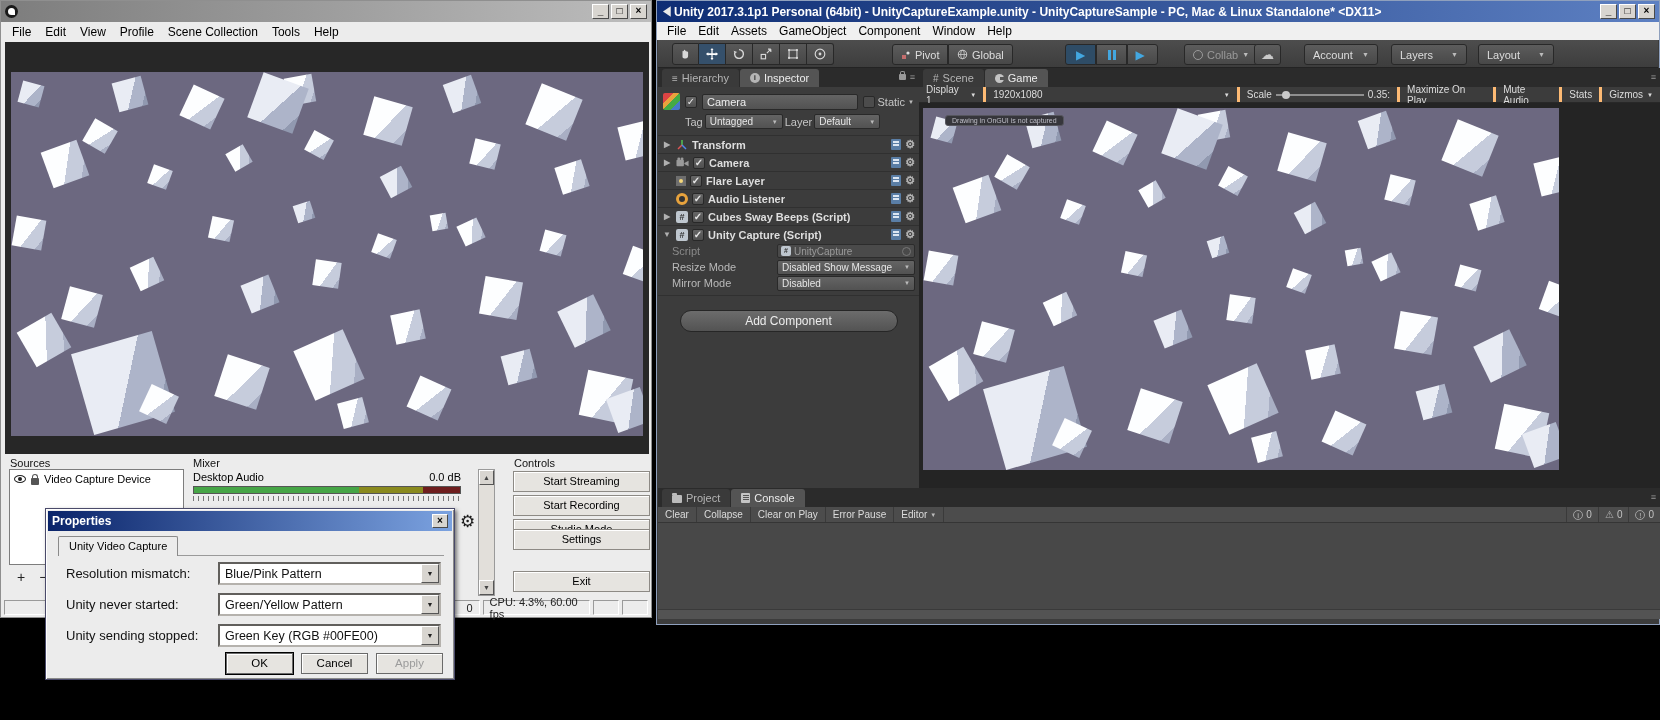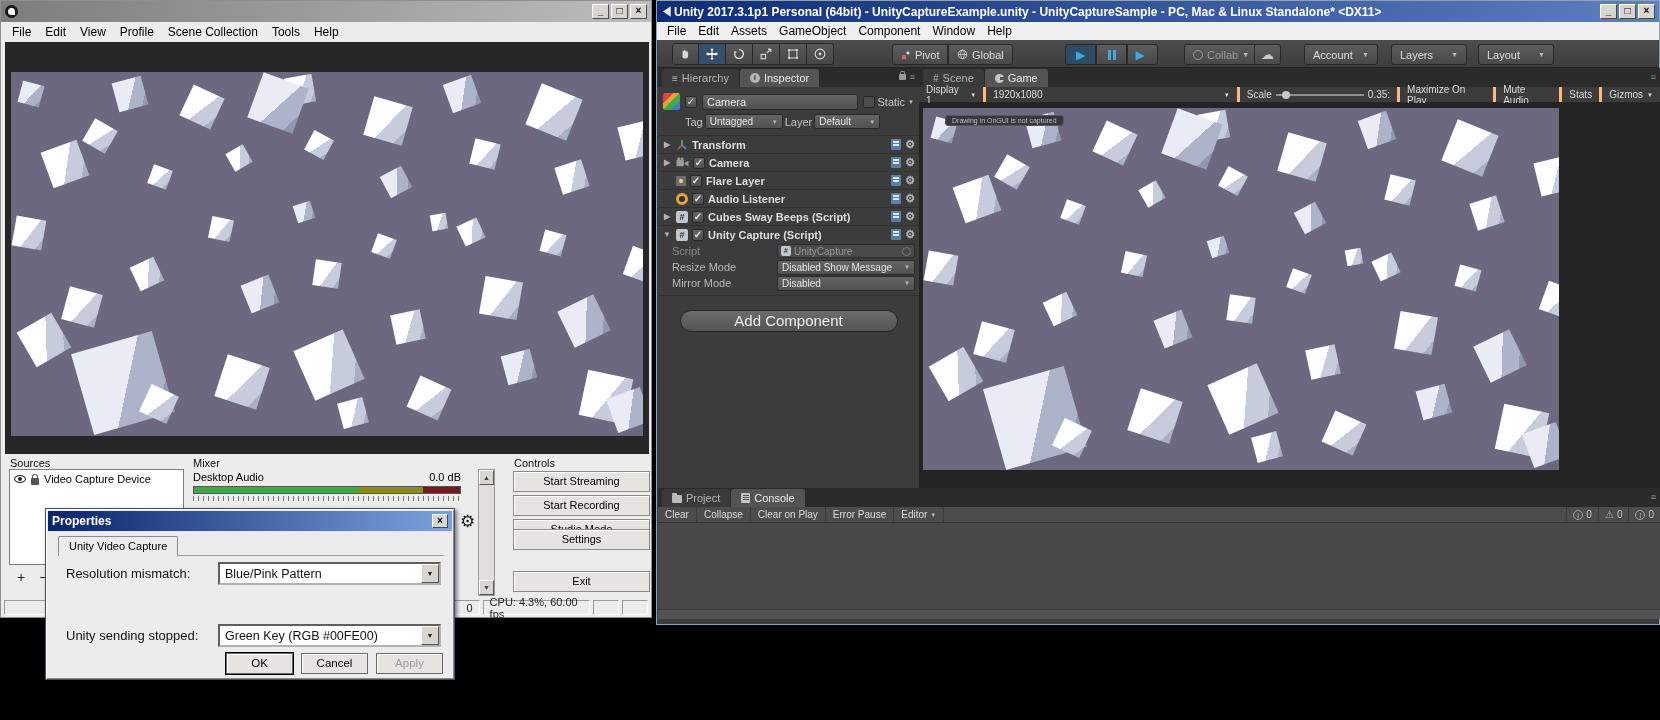--- a/index.html
+++ b/index.html
@@ -114,21 +114,21 @@
   .flare-icon::after{content:"";position:absolute;left:3px;top:3px;width:4px;height:4px;border-radius:50%;background:#f5d77a}
   .audio-icon{width:12px;height:12px;border-radius:50%;border:3px solid #e8a33d;background:#333}
   .cs-icon{width:12px;height:12px;background:#bfc7cf;border-radius:2px;color:#333;font-size:9px;font-weight:bold;text-align:center;line-height:12px}
   .cs-icon i{font-style:normal}
   .prop-row{display:flex;align-items:center;height:16px;padding:0 4px 0 14px;color:#b9b9b9}
   .prop-row .plabel{width:105px}
   .prop-row.dim-row .plabel{color:#8a8a8a}
   .prop-val{flex:1;display:flex;align-items:center}
   .obj-field{flex:1;background:#4a4a4a;border:1px solid #2c2c2c;border-radius:2px;height:14px;color:#9a9a9a;font-size:10px;display:flex;align-items:center;gap:3px;padding:0 3px}
   .obj-dot{width:9px;height:9px;border-radius:50%;border:1px solid #777;margin-left:auto}
-  .addcomp{width:218px;height:22px;margin:14px auto;background:linear-gradient(#6c6c6c,#535353);border:1px solid #262626;border-radius:11px;color:#ececec;font-size:15px;text-align:center;line-height:20px}
+  .addcomp{width:218px;height:22px;margin:14px auto;background:linear-gradient(#6c6c6c,#535353);border:1px solid #262626;border-radius:11px;color:#ececec;font-size:12px;text-align:center;line-height:20px}
   .insp-sep{border-top:1px solid #303030;margin-top:4px}
 
   
   .gtb{position:absolute;left:0;top:19px;right:0;height:16px;background:#3c3c3c;border-bottom:1px solid #282828;display:flex;align-items:stretch;font-size:10px;color:#dcdcdc}
   .gtb .seg{display:flex;align-items:center;gap:4px;padding:0 7px;border-right:3px solid #fdba74}
   .gtb .grow{flex:1;border-right:none}
   .slider-track{width:88px;height:2px;background:#8f8f8f;position:relative}
   .slider-knob{position:absolute;left:6px;top:-3px;width:8px;height:8px;border-radius:50%;background:#c9c9c9}
   .game-area{position:absolute;left:0;top:35px;right:0;bottom:0;background:#242424}
   #game-vp{left:4px;top:5px;width:636px;height:362px}
@@ -649,20 +649,27 @@
   <div class="dlg-tab">Unity Video Capture</div>
   <div class="dlg-tabline"></div>
 
   <div class="dlg-row" style="top:53px">
     <span class="lbl">Resolution mismatch:</span>
     <span class="combo">
       <span class="val">Blue/Pink Pattern</span>
       <span class="dda">▼</span>
     </span>
   </div>
+  <div class="dlg-row" style="top:84px">
+    <span class="lbl">Unity never started:</span>
+    <span class="combo">
+      <span class="val">Green/Yellow Pattern</span>
+      <span class="dda">▼</span>
+    </span>
+  </div>
   <div class="dlg-row" style="top:115px">
     <span class="lbl">Unity sending stopped:</span>
     <span class="combo">
       <span class="val">Green Key (RGB #00FE00)</span>
       <span class="dda">▼</span>
     </span>
   </div>
 
   <div class="dlg-btn def" style="left:180px">OK</div>
   <div class="dlg-btn" style="left:255px">Cancel</div>

